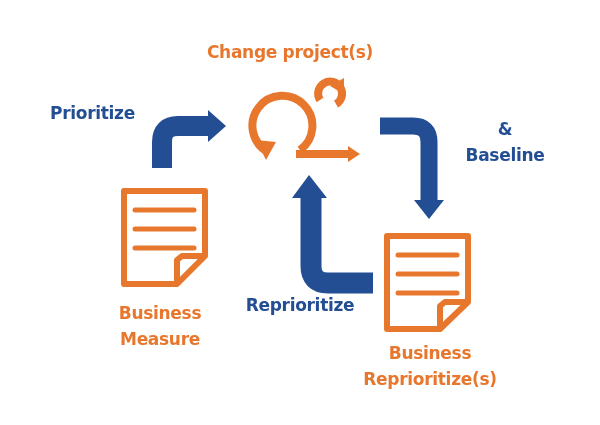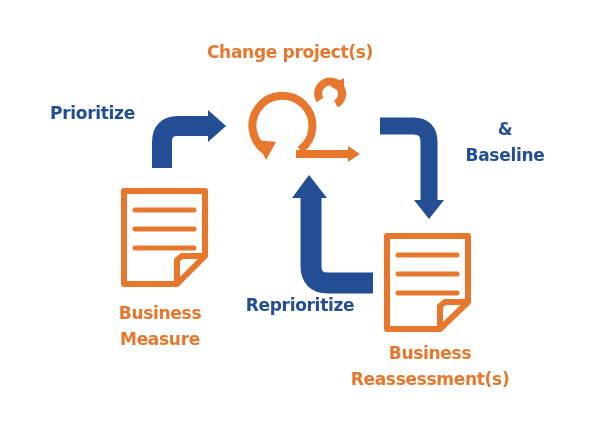--- a/index.html
+++ b/index.html
@@ -69,15 +69,15 @@
 
   <div class="lbl orange" style="left:105px; top:300px; width:110px;">
     <div>Business</div>
     <div>Measure</div>
   </div>
 
   <div class="lbl blue" style="left:230px; top:292px; width:140px;">Reprioritize</div>
 
   <div class="lbl orange" style="left:345px; top:340px; width:170px;">
     <div>Business</div>
-    <div>Reassessment(s)</div>
+    <div>Reprioritize(s)</div>
   </div>
 </div>
 
 </body></html>

